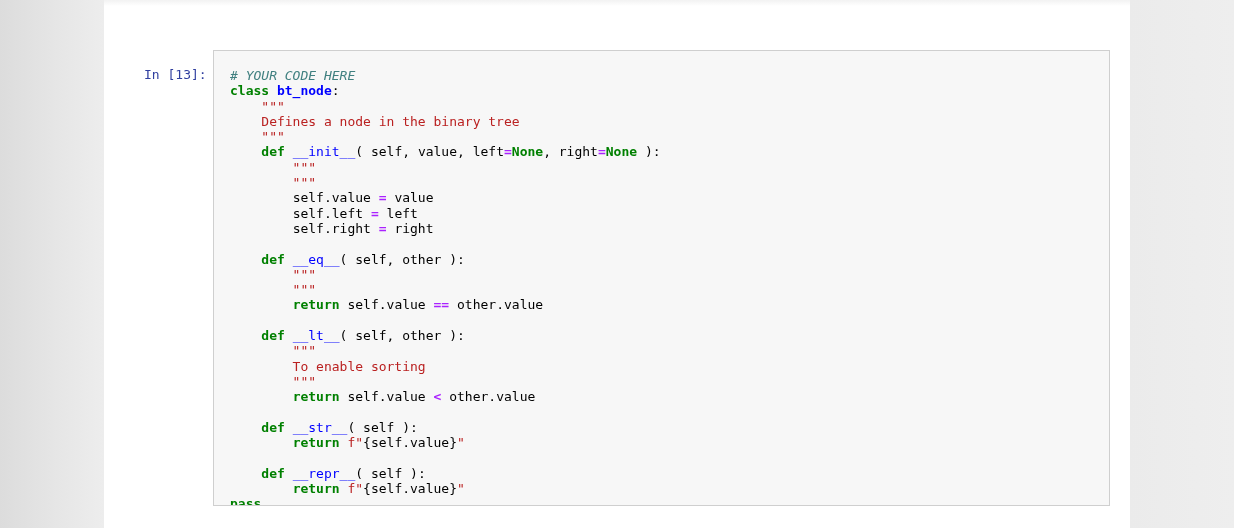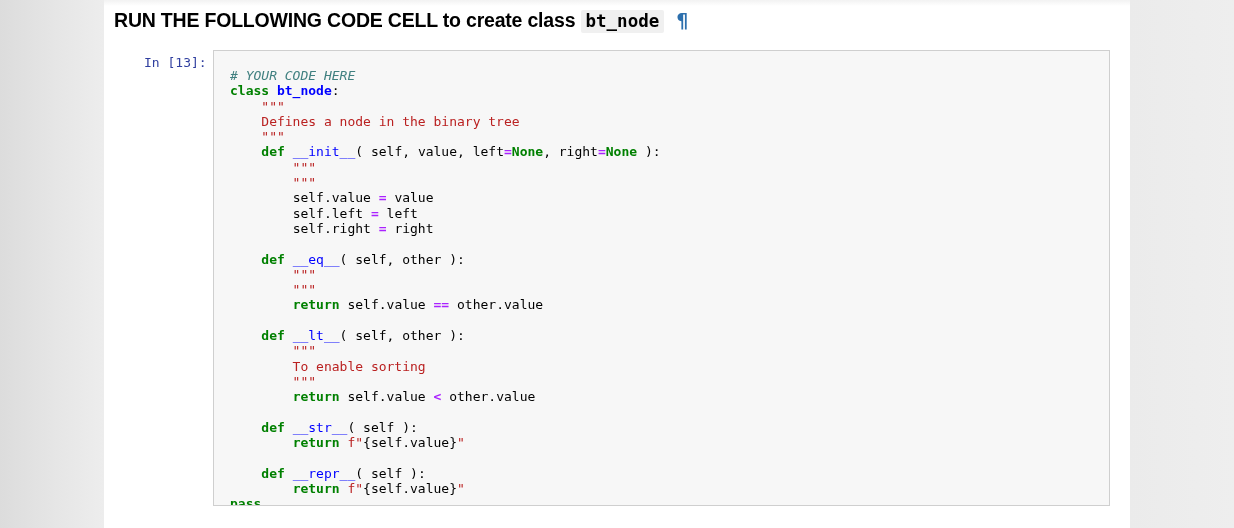--- a/index.html
+++ b/index.html
@@ -92,21 +92,21 @@
   .cell {
     position: absolute;
     left: 144px;
     top: 50px;
     width: 966px;
     height: 456px;
   }
   .prompt {
     position: absolute;
     left: 0;
-    top: 5px;
+    top: 17px;
     width: 62px;
     text-align: right;
     font-family: "DejaVu Sans Mono", monospace;
     font-size: 13px;
     line-height: 15.3px;
     color: #303F9F;
     white-space: pre;
   }
   .input-area {
     position: absolute;
@@ -147,21 +147,20 @@
 
 <div class="viewport">
 
   <div class="gutter-left"></div>
   <div class="gutter-right"></div>
 
   <div class="page">
     <div class="page-topfade"></div>
   </div>
 
-  <div class="md-heading"><span>RUN THE FOLLOWING CODE CELL to create class </span><span class="code-span">bt_node</span><a class="anchor-link" href="#">¶</a></div>
 
   <div class="cell">
     <div class="prompt">In [13]:</div>
     <div class="input-area">
       <pre class="code"><code id="code-content"><span class="tok-c"># YOUR CODE HERE</span>
 <span class="tok-k">class</span> <span class="tok-nc">bt_node</span><span class="tok-p">:</span>
 <span class="tok-sd">    """</span>
 <span class="tok-sd">    Defines a node in the binary tree</span>
 <span class="tok-sd">    """</span>
     <span class="tok-k">def</span> <span class="tok-nf">__init__</span><span class="tok-p">(</span> <span class="tok-n">self</span><span class="tok-p">,</span> <span class="tok-n">value</span><span class="tok-p">,</span> <span class="tok-n">left</span><span class="tok-o">=</span><span class="tok-kc">None</span><span class="tok-p">,</span> <span class="tok-n">right</span><span class="tok-o">=</span><span class="tok-kc">None</span> <span class="tok-p">)</span><span class="tok-p">:</span>

